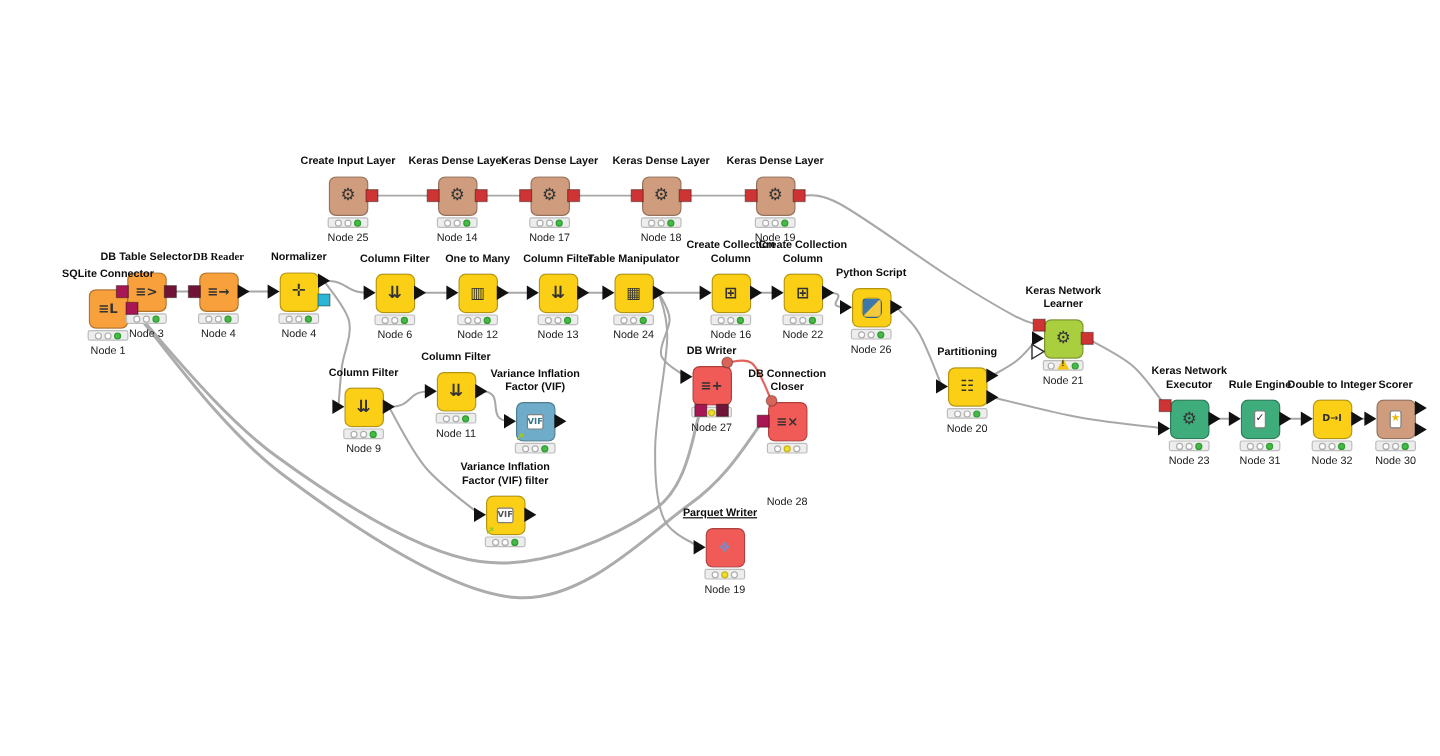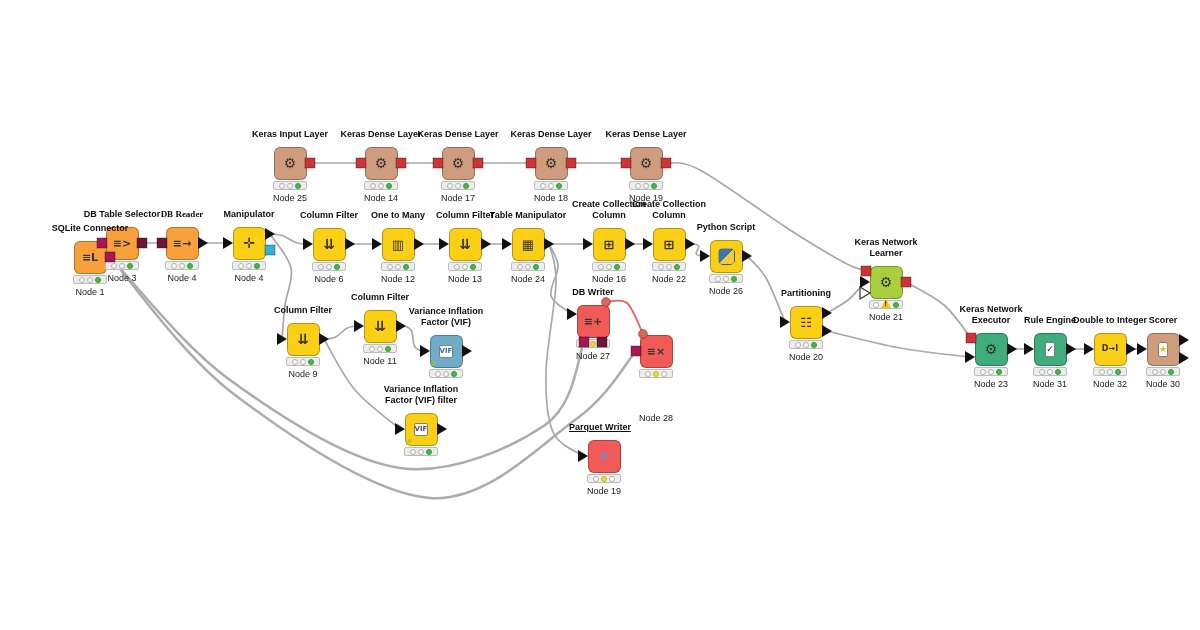--- a/index.html
+++ b/index.html
@@ -123,21 +123,21 @@
       <div class="status" style="left: 165px; top: 261px; background: rgb(237, 237, 237); border: 1px solid rgb(189, 189, 189);">
         <span class="light" style="background: rgb(255, 255, 255); border: 1px solid rgb(174, 174, 174);"></span>
         <span class="light" style="background: rgb(255, 255, 255); border: 1px solid rgb(174, 174, 174);"></span>
         <span class="light" style="background: rgb(70, 186, 70); border: 1px solid rgb(47, 156, 47);"></span>
       </div>
       <div class="node-number" style="left: 132px; top: 273px;">Node 4</div>
       <div class="node" style="left: 232.5px; top: 226.5px; background: rgb(251, 207, 22);">
         <span class="icon-text" style="font-size: 14px; color: rgb(51, 51, 51);">✛</span>
       </div>
       <div class="node-name" style="left: 169px; top: 209px;">
-        <div>Manipulator</div>
+        <div>Normalizer</div>
       </div>
       <div class="status" style="left: 232px; top: 261px; background: rgb(237, 237, 237); border: 1px solid rgb(189, 189, 189);">
         <span class="light" style="background: rgb(255, 255, 255); border: 1px solid rgb(174, 174, 174);"></span>
         <span class="light" style="background: rgb(255, 255, 255); border: 1px solid rgb(174, 174, 174);"></span>
         <span class="light" style="background: rgb(70, 186, 70); border: 1px solid rgb(47, 156, 47);"></span>
       </div>
       <div class="node-number" style="left: 199px; top: 273px;">Node 4</div>
       <div class="node" style="left: 312.5px; top: 227.5px; background: rgb(251, 207, 22);">
         <span class="icon-text" style="font-size: 14px; color: rgb(51, 51, 51);">⇊</span>
       </div>
@@ -221,21 +221,21 @@
       <div class="status" style="left: 709px; top: 274px; background: rgb(237, 237, 237); border: 1px solid rgb(189, 189, 189);">
         <span class="light" style="background: rgb(255, 255, 255); border: 1px solid rgb(174, 174, 174);"></span>
         <span class="light" style="background: rgb(255, 255, 255); border: 1px solid rgb(174, 174, 174);"></span>
         <span class="light" style="background: rgb(70, 186, 70); border: 1px solid rgb(47, 156, 47);"></span>
       </div>
       <div class="node-number" style="left: 676px; top: 286px;">Node 26</div>
       <div class="node" style="left: 273.5px; top: 146.5px; background: rgb(207, 156, 125);">
         <span class="icon-text" style="font-size: 14px; color: rgb(51, 51, 51);">⚙</span>
       </div>
       <div class="node-name" style="left: 210px; top: 129px;">
-        <div>Keras Input Layer</div>
+        <div>Create Input Layer</div>
       </div>
       <div class="status" style="left: 273px; top: 181px; background: rgb(237, 237, 237); border: 1px solid rgb(189, 189, 189);">
         <span class="light" style="background: rgb(255, 255, 255); border: 1px solid rgb(174, 174, 174);"></span>
         <span class="light" style="background: rgb(255, 255, 255); border: 1px solid rgb(174, 174, 174);"></span>
         <span class="light" style="background: rgb(70, 186, 70); border: 1px solid rgb(47, 156, 47);"></span>
       </div>
       <div class="node-number" style="left: 240px; top: 193px;">Node 25</div>
       <div class="node" style="left: 364.5px; top: 146.5px; background: rgb(207, 156, 125);">
         <span class="icon-text" style="font-size: 14px; color: rgb(51, 51, 51);">⚙</span>
       </div>
@@ -341,20 +341,24 @@
         <div>DB Writer</div>
       </div>
       <div class="status" style="left: 576px; top: 339px; background: rgb(237, 237, 237); border: 1px solid rgb(189, 189, 189);">
         <span class="light" style="background: rgb(255, 255, 255); border: 1px solid rgb(174, 174, 174);"></span>
         <span class="light" style="background: rgb(239, 223, 42); border: 1px solid rgb(197, 181, 26);"></span>
         <span class="light" style="background: rgb(255, 255, 255); border: 1px solid rgb(174, 174, 174);"></span>
       </div>
       <div class="node-number" style="left: 543px; top: 351px;">Node 27</div>
       <div class="node" style="left: 639.5px; top: 334.5px; background: rgb(241, 91, 87);">
         <span class="icon-text" style="font-size: 11px; color: rgb(51, 51, 51);">≡×</span>
+      </div>
+      <div class="node-name" style="left: 576px; top: 306px;">
+        <div>DB Connection</div>
+        <div>Closer</div>
       </div>
       <div class="status" style="left: 639px; top: 369px; background: rgb(237, 237, 237); border: 1px solid rgb(189, 189, 189);">
         <span class="light" style="background: rgb(255, 255, 255); border: 1px solid rgb(174, 174, 174);"></span>
         <span class="light" style="background: rgb(239, 223, 42); border: 1px solid rgb(197, 181, 26);"></span>
         <span class="light" style="background: rgb(255, 255, 255); border: 1px solid rgb(174, 174, 174);"></span>
       </div>
       <div class="node-number" style="left: 606px; top: 381px; margin-top: 32px;">Node 28</div>
       <div class="node" style="left: 587.5px; top: 439.5px; background: rgb(241, 91, 87);">
         <span class="icon-text" style="font-size: 12px; color: rgb(124, 137, 196);">❖</span>
       </div>

